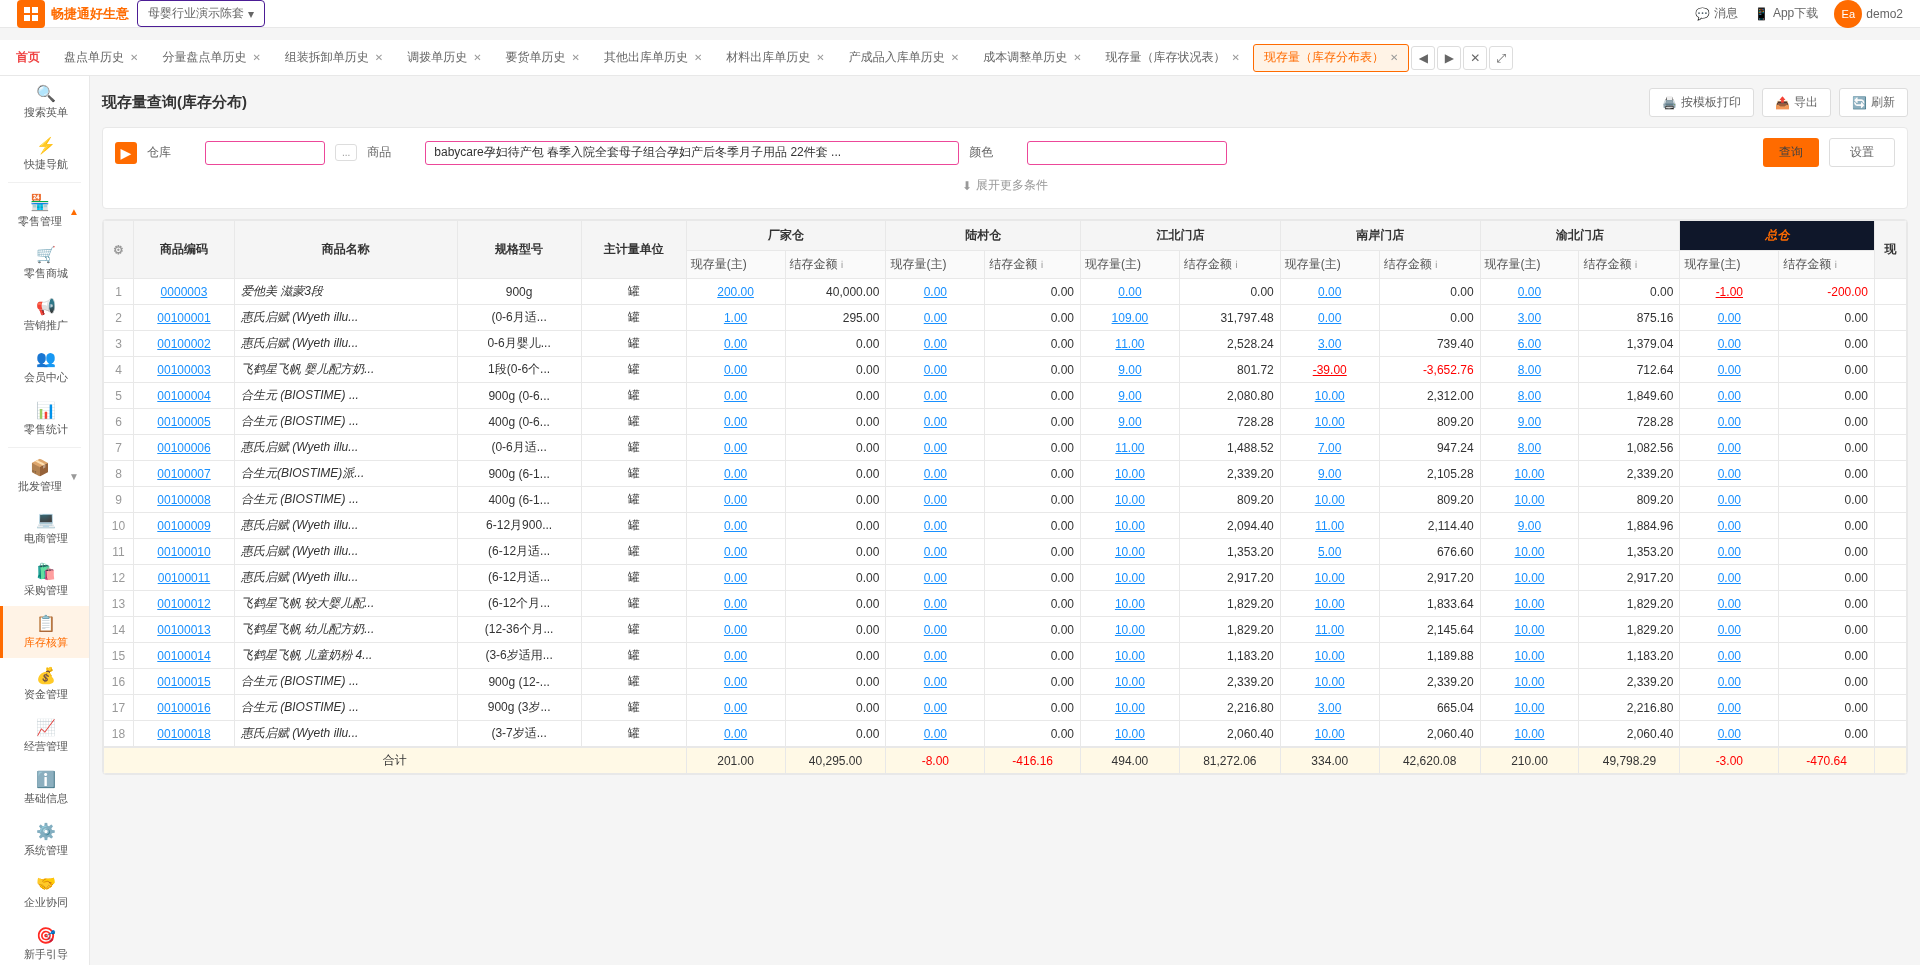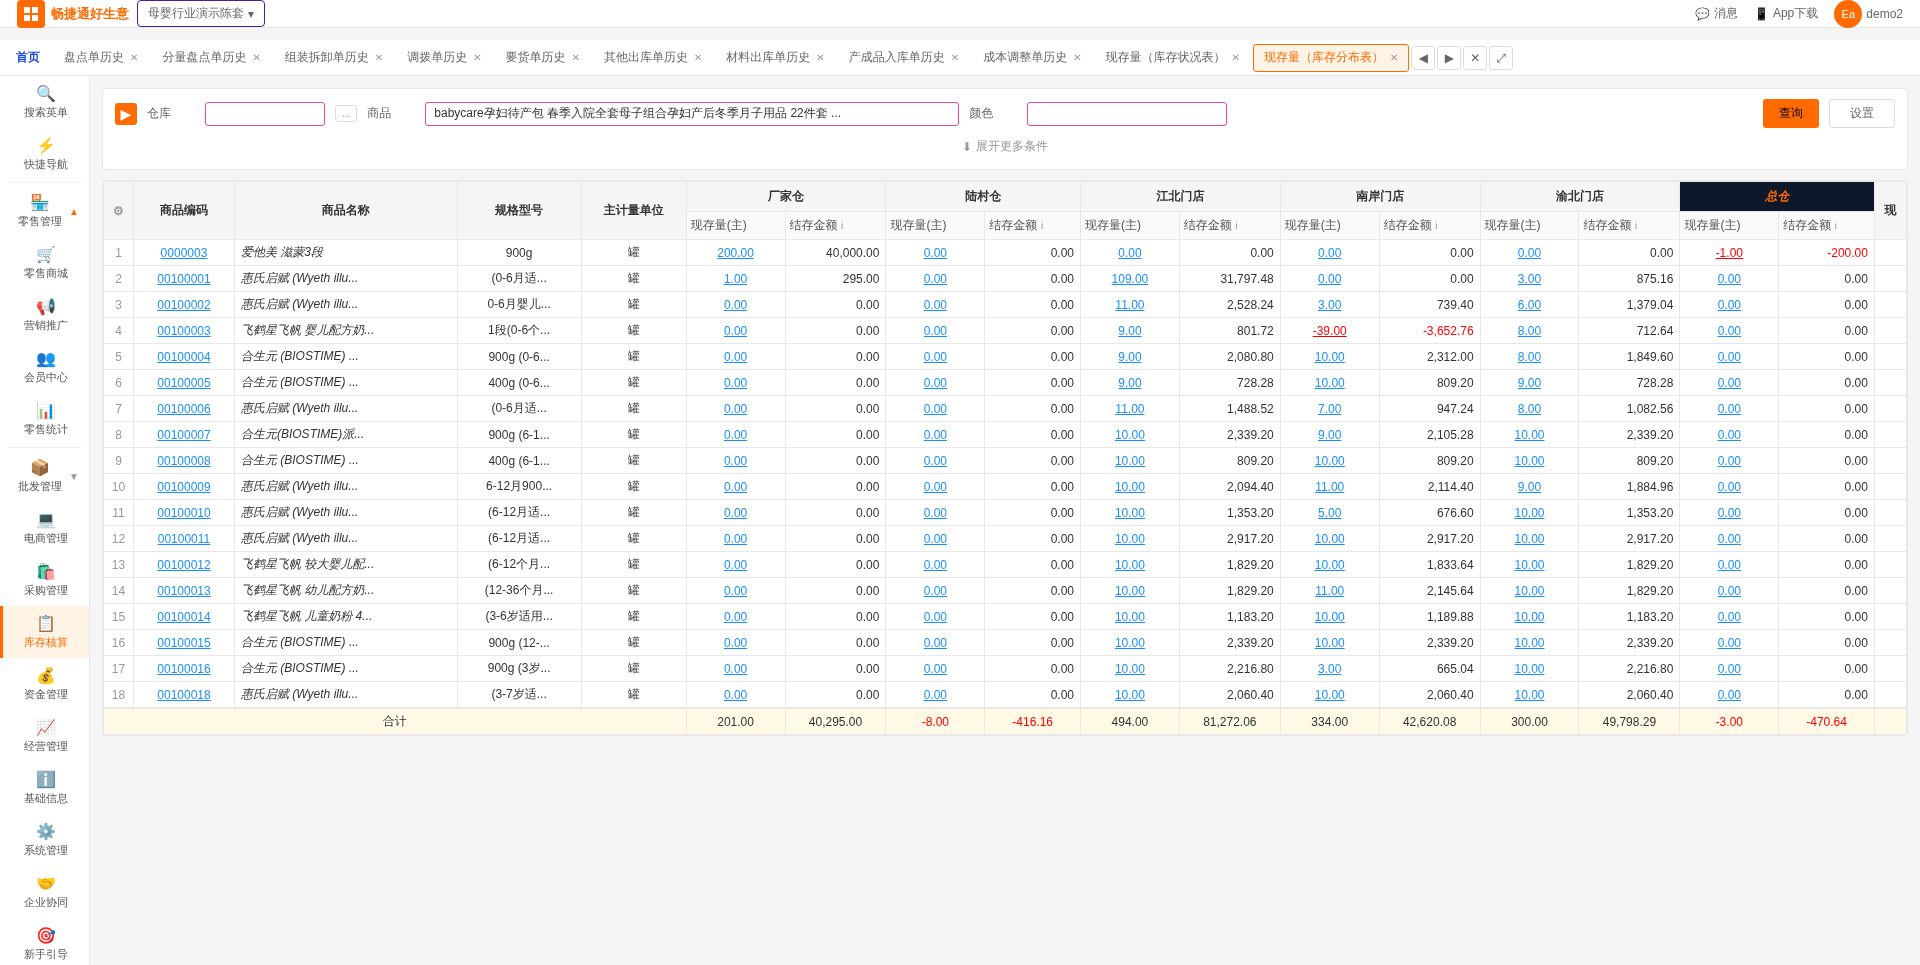--- a/index.html
+++ b/index.html
@@ -53,21 +53,21 @@
       white-space: nowrap;
       border: 1px solid transparent;
       margin: 0 1px;
     }
     .tab-item.active {
       background: #fff3e6;
       color: #ff6b00;
       border-color: #ff6b00;
     }
     .tab-home {
-      color: #1d4ed8;
+      color: #ef4444;
       font-weight: bold;
       padding: 0 10px;
     }
     .tab-close { font-size: 10px; color: #999; cursor: pointer; }
     .tab-nav-btn {
       width: 24px; height: 24px;
       border: 1px solid #ddd;
       border-radius: 3px;
       display: flex; align-items: center; justify-content: center;
       cursor: pointer;
@@ -162,21 +162,21 @@
       background: #ff6b00;
       border-radius: 3px;
       display: flex; align-items: center; justify-content: center;
       color: #fff;
       cursor: pointer;
       font-size: 14px;
       flex-shrink: 0;
     }
     .btn-search {
       background: #ff6b00;
-      color: #000000;
+      color: #404040;
       border: none;
       border-radius: 3px;
       padding: 6px 16px;
       cursor: pointer;
       font-size: 12px;
     }
     .btn-settings {
       background: #fff;
       color: #666;
       border: 1px solid #ddd;
@@ -426,20 +426,37 @@
   </div>
   <div class="sidebar-item">
     <span class="sidebar-icon">🎯</span>
     <span>新手引导</span>
   </div>
 
 </div>
 
 <div class="main-content">
 
+  <div class="page-header">
+    <h2 class="page-title">现存量查询(库存分布)</h2>
+    <div class="page-actions">
+      <button class="btn-action btn-print">
+        <span>🖨️</span>
+        <span>按模板打印</span>
+      </button>
+      <button class="btn-action btn-export">
+        <span>📤</span>
+        <span>导出</span>
+      </button>
+      <button class="btn-action btn-refresh">
+        <span>🔄</span>
+        <span>刷新</span>
+      </button>
+    </div>
+  </div>
 
   <div class="filter-area">
     <div class="filter-row">
       <div class="orange-expand-btn">▶</div>
       <span class="filter-label">仓库</span>
       <input type="text" class="filter-input" style="width: 120px;" placeholder="">
       <button class="dots-btn">...</button>
       <span class="filter-label">商品</span>
       <input type="text" class="filter-input filter-input-wide" value="babycare孕妇待产包 春季入院全套母子组合孕妇产后冬季月子用品 22件套 ..." style="">
       <span class="filter-label">颜色</span>
@@ -852,21 +869,21 @@
       <tr class="footer-row">
   <td colspan="5">合计</td>
   <td>201.00</td>
   <td>40,295.00</td>
   <td class=" td-red">-8.00</td>
   <td class=" td-red">-416.16</td>
   <td>494.00</td>
   <td>81,272.06</td>
   <td>334.00</td>
   <td>42,620.08</td>
-  <td>300.00</td>
+  <td>210.00</td>
   <td>49,798.29</td>
   <td class=" td-red">-3.00</td>
   <td class=" td-red">-470.64</td>
   <td></td>
 </tr>
         </tfoot>
     </table>
   </div>
 </div>
 

